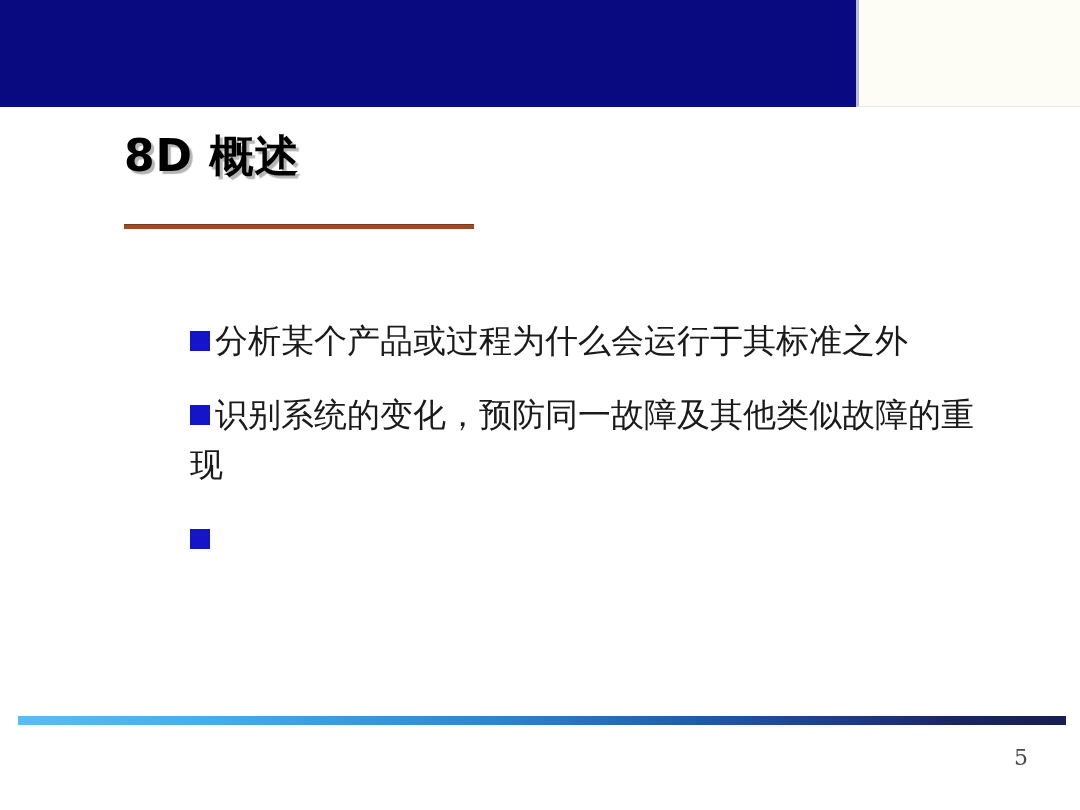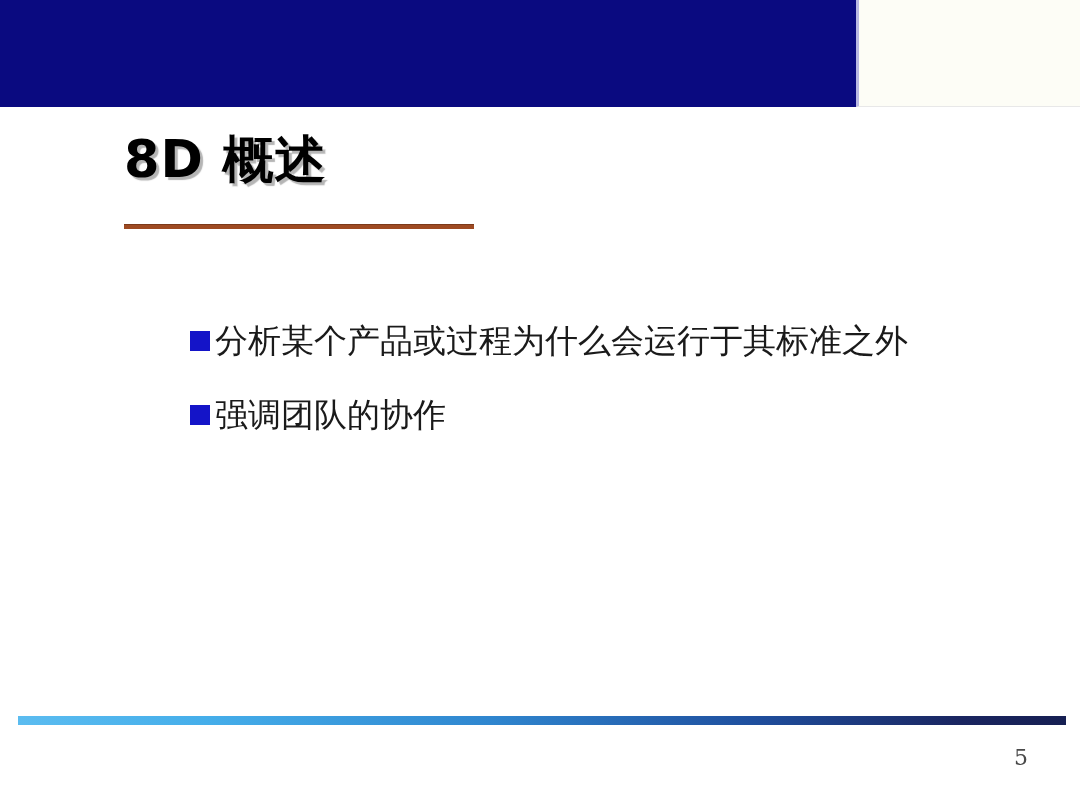--- a/index.html
+++ b/index.html
@@ -44,21 +44,21 @@
 
   
   .title-block {
     position: absolute;
     left: 124px;
     top: 133px;
     width: 700px;
   }
   .slide-title {
     font-family: "DejaVu Sans", "Liberation Sans", sans-serif;
-    font-size: 51px;
+    font-size: 44px;
     font-weight: bold;
     line-height: 1.05;
     color: #000000;
     letter-spacing: 1px;
     text-shadow: 3px 3px 1px rgba(120,120,120,0.55);
     white-space: nowrap;
   }
   .title-rule {
     position: absolute;
     left: 124px;
@@ -132,23 +132,26 @@
   <div class="title-rule"></div>
 
   <div class="body-block">
 
     <div class="bullet-item">
       <span class="marker"></span><span class="text">分析某个产品或过程为什么会运行于其标准之外</span>
     </div>
 
 
 
+    <div class="bullet-item">
+      <span class="marker"></span><span class="text">识别系统的变化，预防同一故障及其他类似故障的重现</span>
+    </div>
 
     <div class="bullet-item">
-      <span class="marker"></span><span class="text">强调团队的协作</span>
+      <span class="marker"></span>
     </div>
 
   </div>
 
   <div class="footer-gradient"></div>
   <div class="page-number">5</div>
 
 </div>
 
 </body></html>

